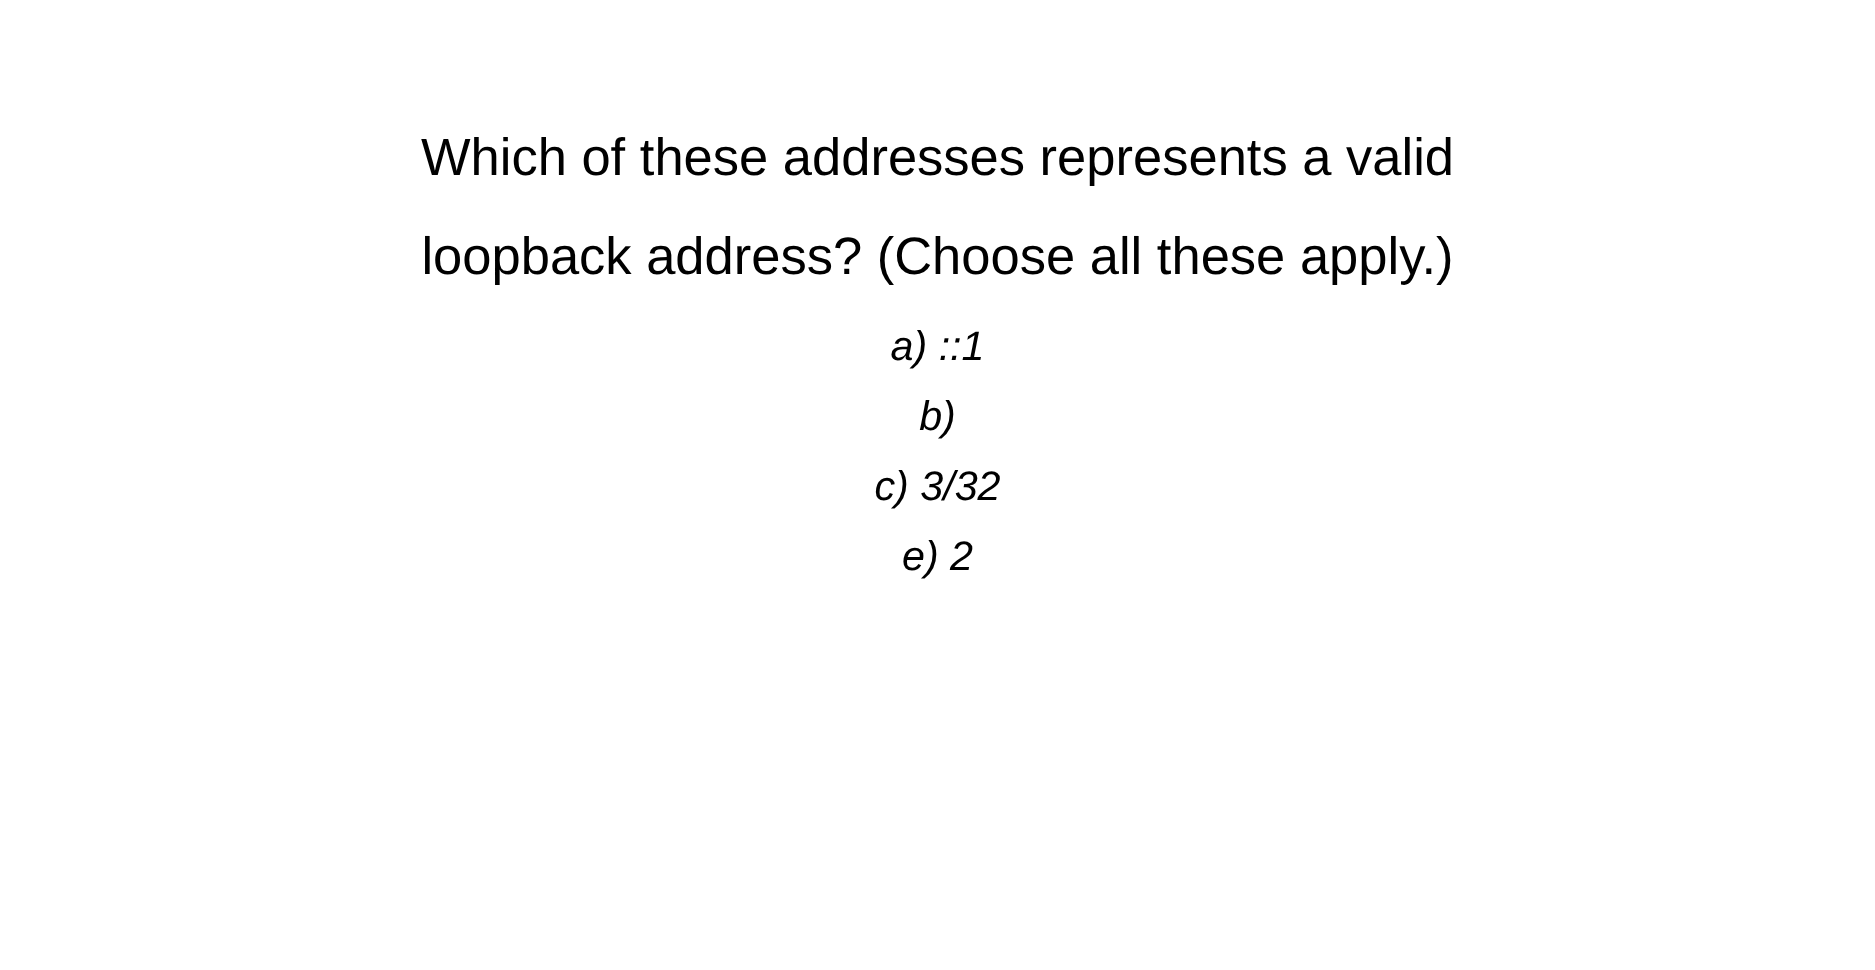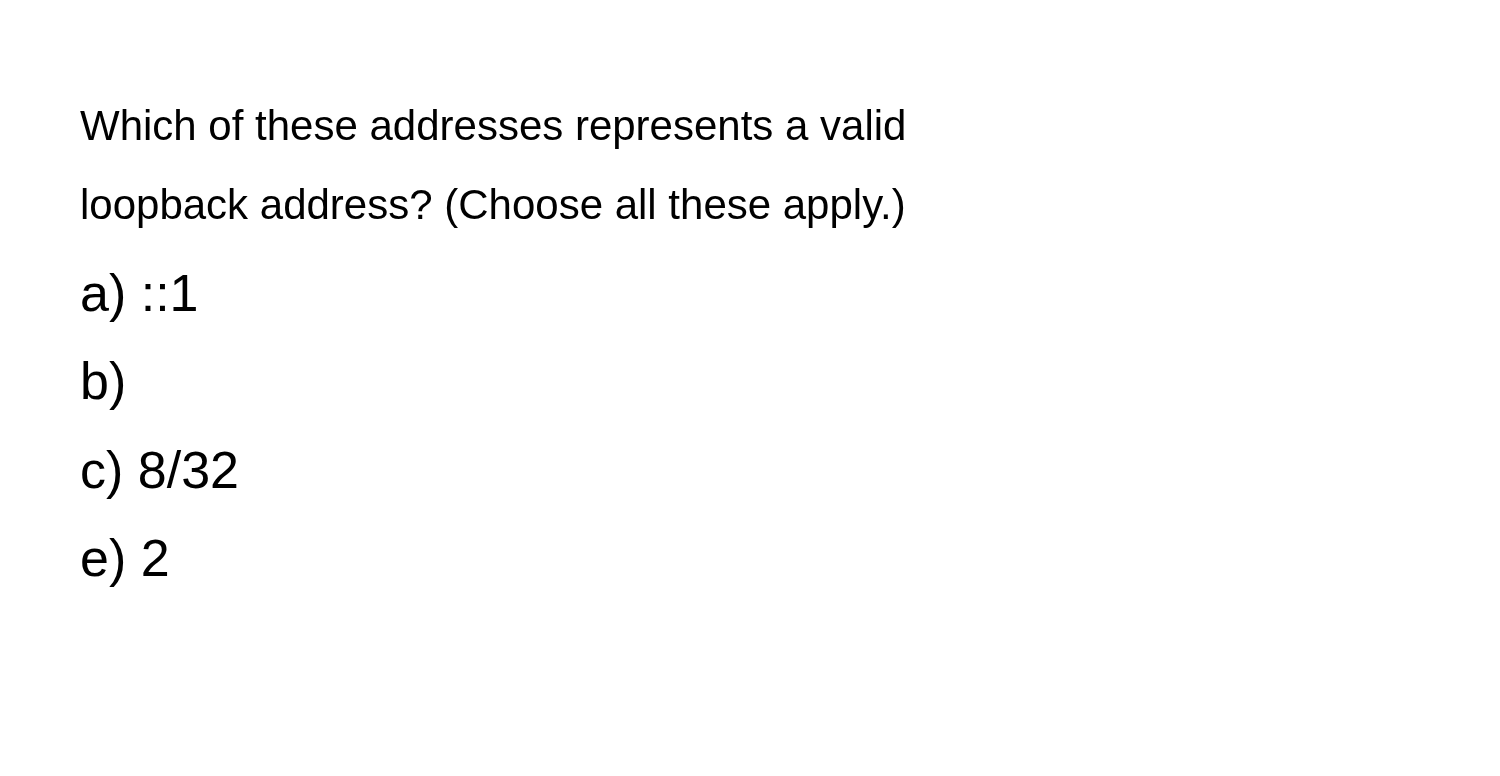--- a/index.html
+++ b/index.html
@@ -1,44 +1,46 @@
 <!DOCTYPE html>
 <html><head>
   <meta charset="utf-8">
   <style>
     * {
       margin: 0;
       padding: 0;
       box-sizing: border-box;
+      text-align: center;
     }
     body {
       width: 1500px;
       height: 776px;
       background: #ffffff;
       font-family: -apple-system, BlinkMacSystemFont, "Segoe UI", Helvetica, Arial, sans-serif;
       color: #000000;
     }
     .content {
       padding: 90px 80px;
     }
     .question-text {
       font-size: 42px;
       line-height: 1.7;
       font-weight: 400;
       margin-bottom: 8px;
     }
     .option {
-      font-size: 52px;
+      font-size: 33px;
       line-height: 1.7;
       font-weight: 400;
+      font-style: italic;
     }
   </style>
 </head>
 <body>
 
 <div class="content">
   <div class="question-text">Which of these addresses represents a valid</div>
   <div class="question-text">loopback address? (Choose all these apply.)</div>
   <div class="option">a) ::1</div>
   <div class="option">b)</div>
-  <div class="option">c) 8/32</div>
+  <div class="option">c) 3/32</div>
   <div class="option">e) 2</div>
 </div>
 
 </body></html>

